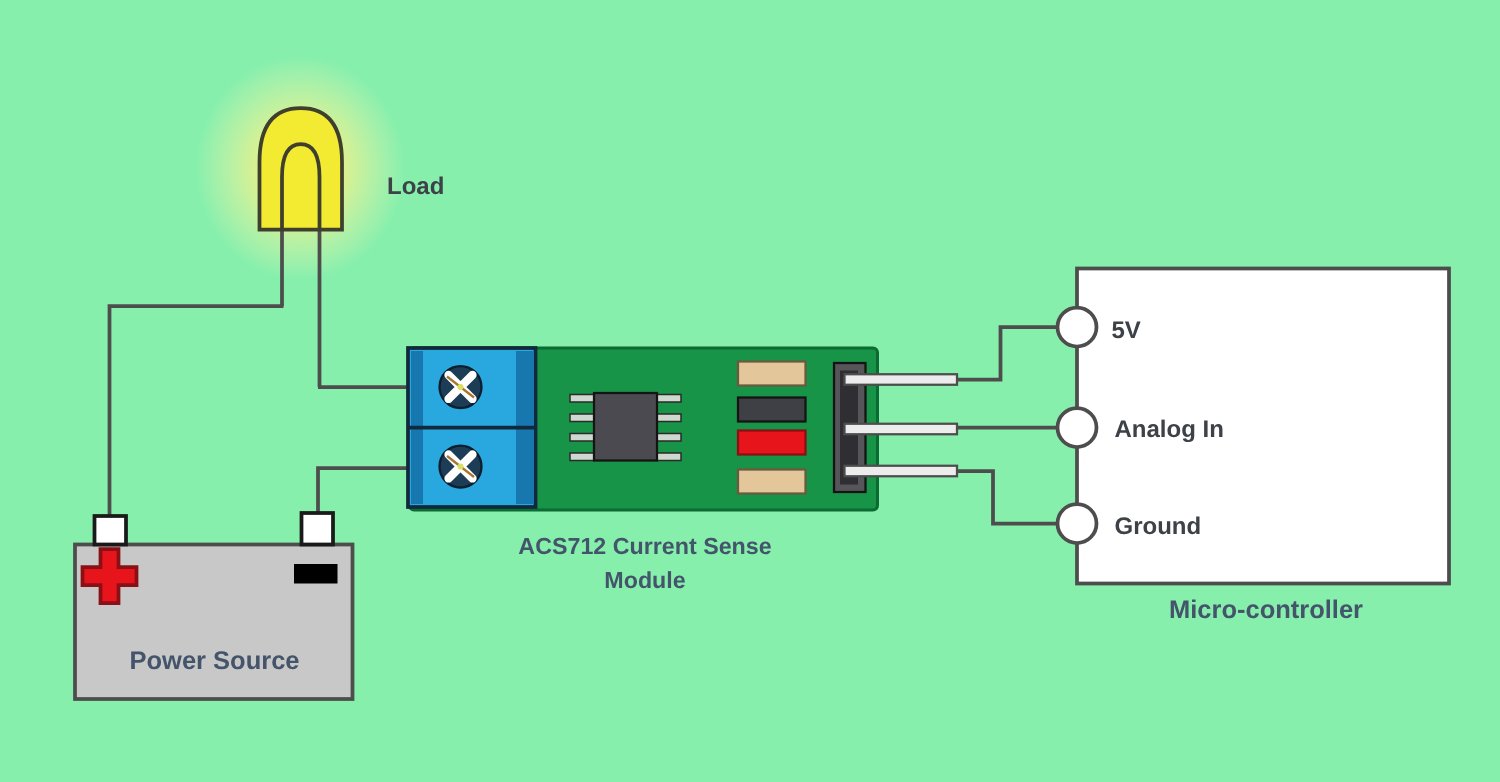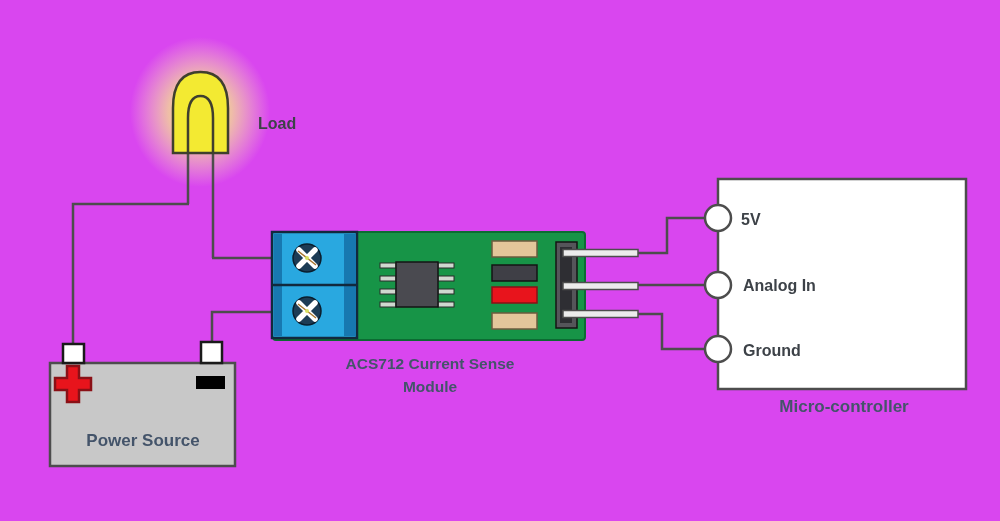--- a/index.html
+++ b/index.html
@@ -1,16 +1,16 @@
 <!DOCTYPE html>
 <html><head>
 <meta charset="utf-8">
 <style>
   html,body{margin:0;padding:0;background:#ffffff;}
-  .stage{position:relative;width:1000px;height:521px;background:#d946ef;overflow:hidden;}
+  .stage{position:relative;width:1000px;height:521px;background:#86efac;overflow:hidden;}
   svg{display:block;}
   text{font-family:"Liberation Sans","DejaVu Sans",sans-serif;font-weight:600;}
   .t16{font-size:16px;}
   .t17{font-size:17px;}
   .t15{font-size:15.5px;}
 </style>
 </head>
 <body>
 
 <div class="stage">

